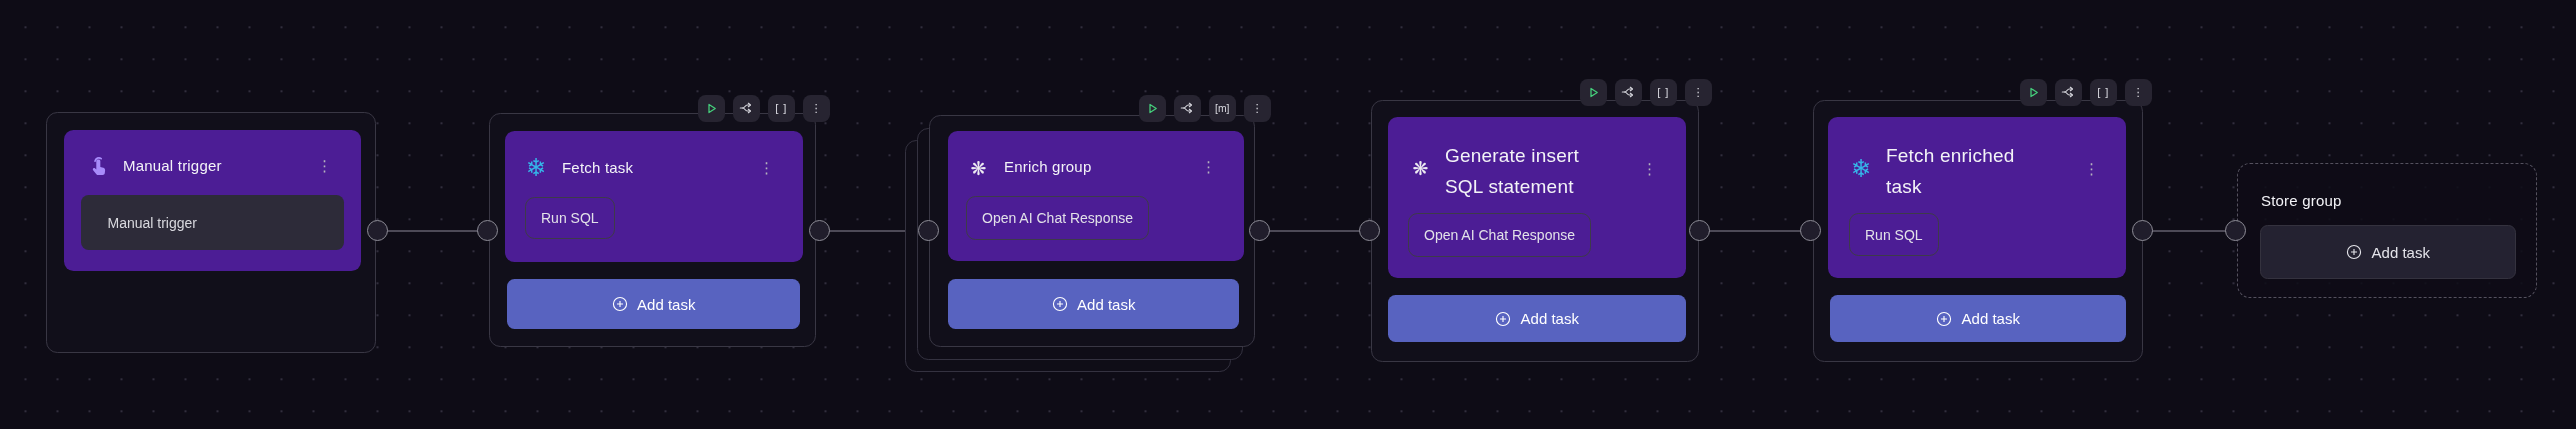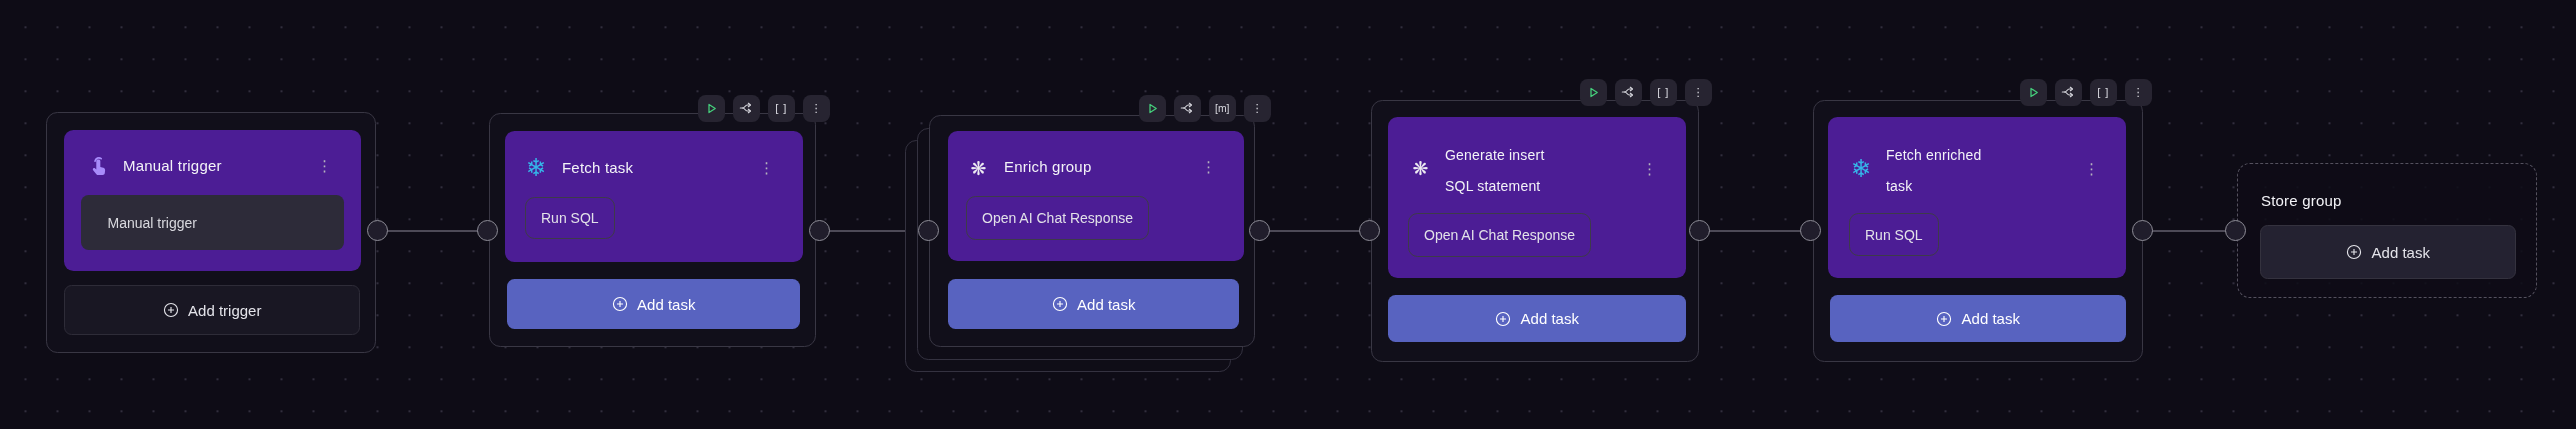--- a/index.html
+++ b/index.html
@@ -18,21 +18,21 @@
     border-radius:11.3px; z-index:4; }
   .stack { position:absolute; background:#0f0d17; border:0.9px solid #343240;
     border-radius:11.3px; z-index:2; }
 
   .card { position:absolute; background:#4c1d95; border-radius:9.5px; z-index:5; }
   .node-icon { position:absolute; display:flex; align-items:center; justify-content:center; }
   .glyph-snowflake { font-size:24.6px; color:#35b5e9; line-height:1; }
   .glyph-openai { font-size:19px; color:#eceaf1; line-height:1; }
   .title { position:absolute; color:#f3f3f7; font-size:15px; font-weight:500;
     letter-spacing:0.2px; white-space:nowrap; }
-  .title2 { position:absolute; color:#f3f3f7; font-size:14px; font-weight:500;
+  .title2 { position:absolute; color:#f3f3f7; font-size:19px; font-weight:500;
     line-height:31px; letter-spacing:0.2px; white-space:nowrap; }
   .kebab { position:absolute; color:#b4b3bd; font-size:15px; line-height:17px;
     width:17px; text-align:center; cursor:pointer; }
 
   .tag { position:absolute; border:0.9px solid #3e3b49; border-radius:9.5px;
     color:#e2e1e8; font-size:14px; display:flex; align-items:center;
     padding:16px 15px; white-space:nowrap; }
 
   .subitem { position:absolute; background:#2d2b39; border-radius:7.6px;
     color:#d9d9df; font-size:14px; display:flex; align-items:center; padding-left:26.5px; }
@@ -69,29 +69,20 @@
       <span class="node-icon" style="left:21px;top:23.6px;width:26.5px;height:26.5px">
         <svg viewBox="0 0 24 24" width="23" height="23">
           <path d="M8.4 6.4a4 4 0 0 1 6.4-2.6" fill="none" stroke="#a78bfa" stroke-width="1.8" stroke-linecap="round"></path>
           <path fill="#a78bfa" d="M12.3 4.7c.9 0 1.6.7 1.6 1.6v6.1l3.1.8c1.2.3 2 1.4 1.9 2.6l-.3 3c-.1 1.2-1.1 2.1-2.3 2.1h-4.7c-.7 0-1.4-.3-1.8-.9l-3.4-4.1c-.5-.6-.4-1.5.2-2 .5-.4 1.2-.4 1.7 0l1.4 1.2V6.3c0-.9.7-1.6 1.6-1.6z"></path>
         </svg>
       </span>
       <div class="title" style="left:59px;top:26.5px">Manual trigger</div>
       <div class="kebab" style="left:252px;top:26.5px">⋮</div>
       <div class="subitem" style="left:17px;top:65px;width:263px;height:55px">Manual trigger</div>
     </div>
-    <div class="btn btn-dark" style="left:17px;top:172px;width:296px;height:50px">
-      <span class="plus-icon">
-        <svg viewBox="0 0 20 20" width="16" height="16" fill="none" stroke="currentColor" stroke-width="1.4">
-            <circle cx="10" cy="10" r="8.2"></circle>
-            <path d="M10 6.2v7.6M6.2 10h7.6"></path>
-          </svg>
-      </span>
-      <span>Add trigger</span>
-    </div>
   </div>
   <div class="port" style="left:367px"></div>
 
   <div class="toolbar" style="left:698px;top:95px">
     <div class="tbtn">
       <svg viewBox="0 0 24 24" width="15" height="15">
           <path d="M8 5.5 18 12 8 18.5Z" fill="none" stroke="#45d07c" stroke-width="2" stroke-linejoin="round"></path>
         </svg>
     </div>
     <div class="tbtn">

